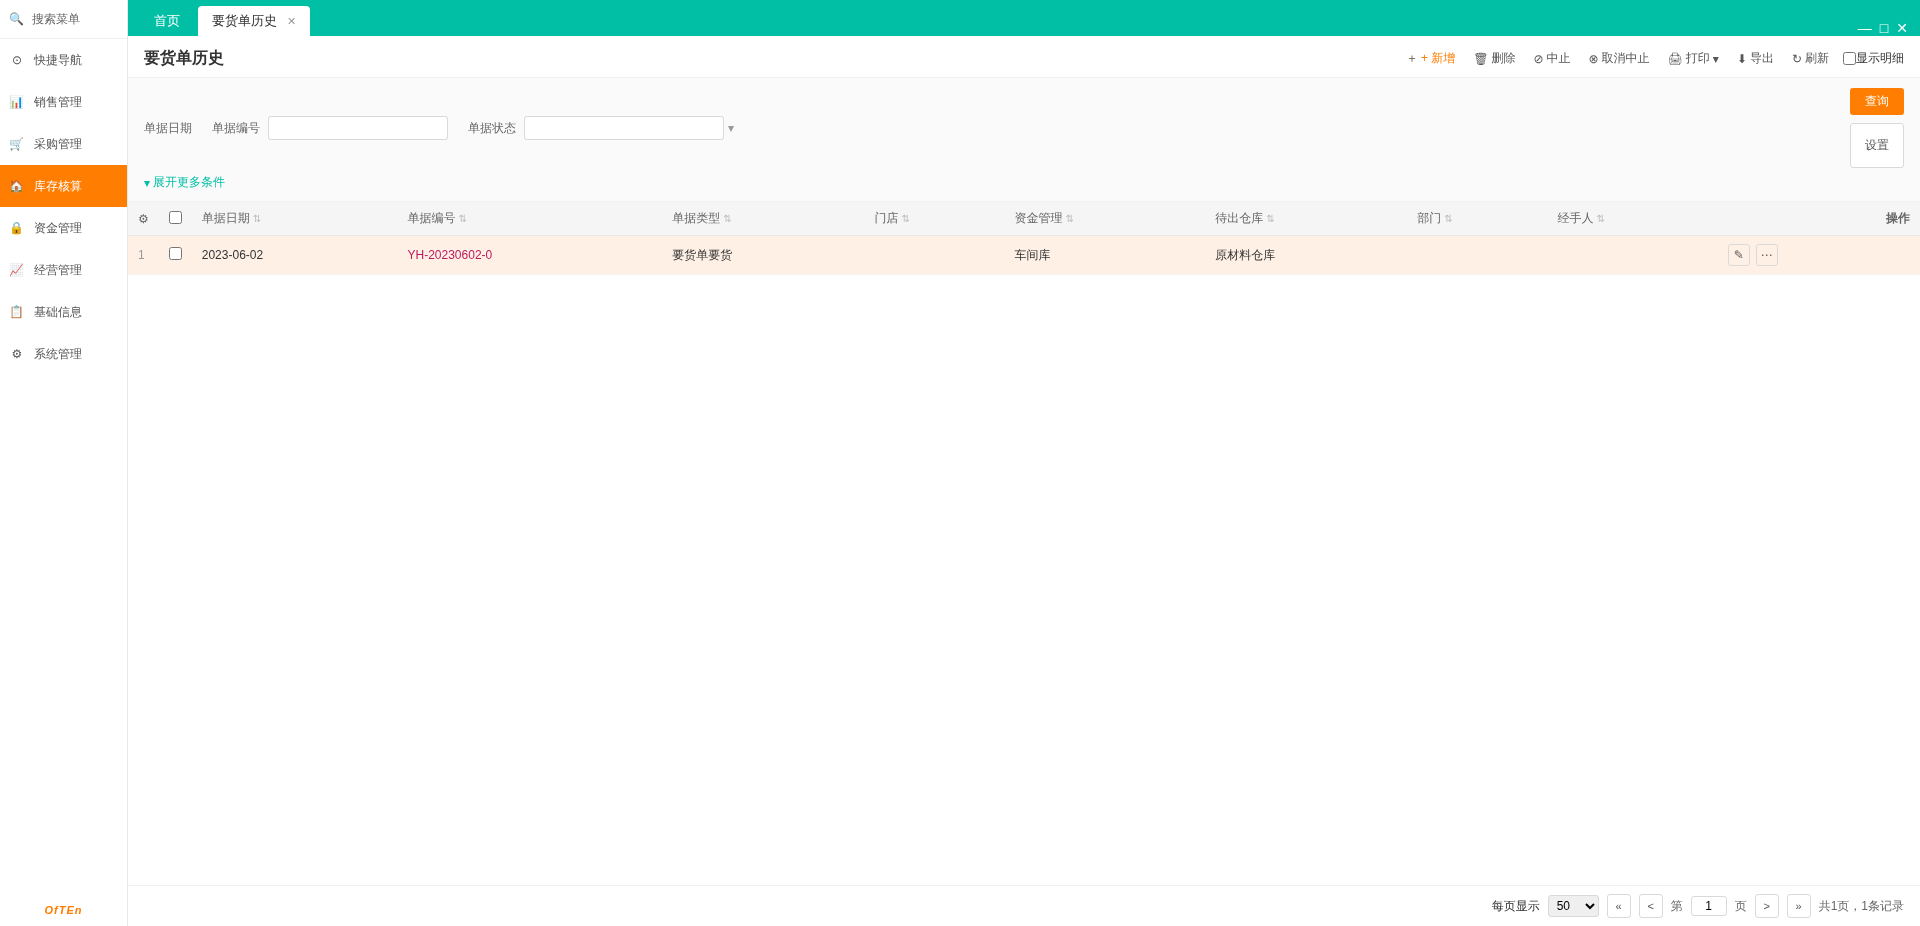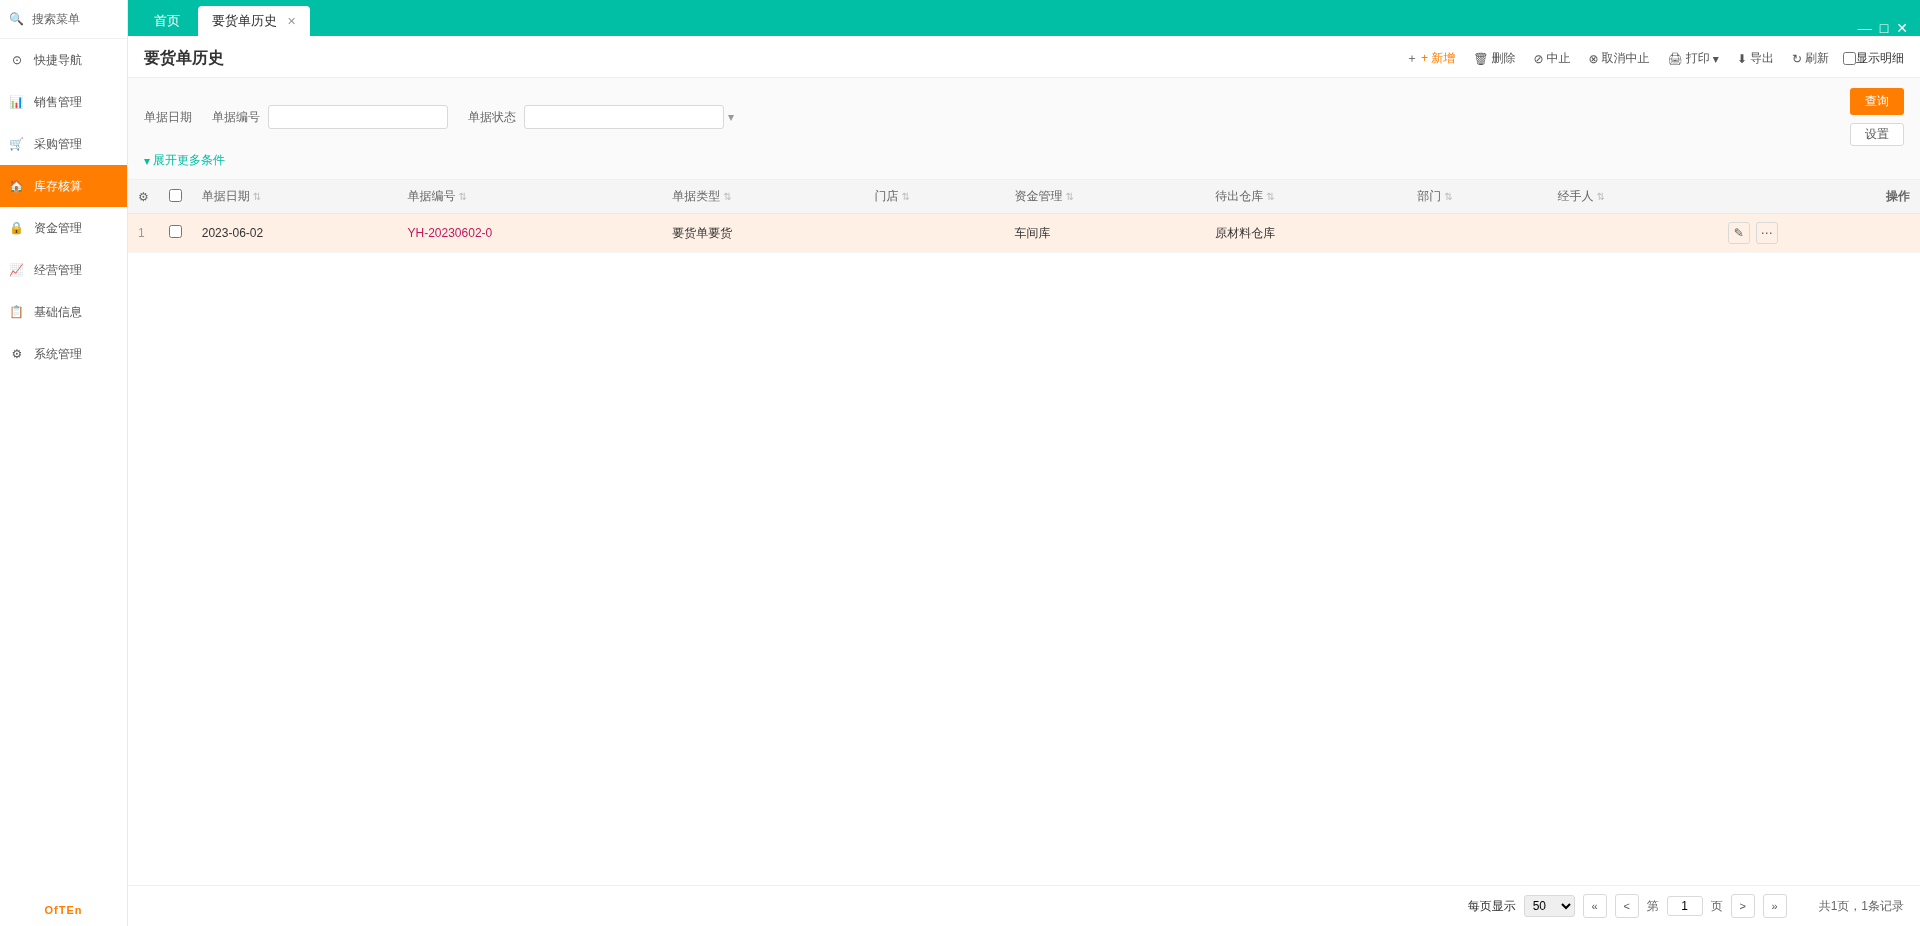--- a/index.html
+++ b/index.html
@@ -26,21 +26,21 @@
 
     
     .content { flex: 1; display: flex; flex-direction: column; background: #fff; overflow: hidden; margin: 0; }
 
     
     .page-header { padding: 12px 16px 8px 16px; display: flex; align-items: center; justify-content: space-between; border-bottom: 1px solid #f0f0f0; flex-shrink: 0; }
     .page-title { font-size: 16px; font-weight: bold; color: #333; }
     .header-actions { display: flex; align-items: center; gap: 10px; }
     .action-btn { display: flex; align-items: center; gap: 3px; font-size: 12px; cursor: pointer; color: #555; padding: 2px 4px; }
     .btn-primary { background: #ff7d00; color: #fff; border: none; padding: 5px 14px; border-radius: 3px; cursor: pointer; font-size: 12px; }
-    .btn-secondary { background: #fff; color: #555; border: 1px solid #d9d9d9; padding: 2px 14px; border-radius: 3px; cursor: pointer; font-size: 12px; }
+    .btn-secondary { background: #fff; color: #555; border: 1px solid #d9d9d9; padding: 13px 14px; border-radius: 3px; cursor: pointer; font-size: 12px; }
 
     
     .filter-area { padding: 10px 16px; background: #fafafa; border-bottom: 1px solid #f0f0f0; flex-shrink: 0; }
     .filter-row { display: flex; align-items: center; gap: 20px; flex-wrap: wrap; }
     .filter-item { display: flex; align-items: center; gap: 8px; }
     .filter-label { color: #666; font-size: 12px; white-space: nowrap; }
     .date-shortcuts { display: flex; gap: 4px; align-items: center; }
     .date-shortcut { padding: 2px 6px; font-size: 12px; cursor: pointer; color: #555; border-radius: 3px; }
     .date-shortcut.active { background: #ff7d00; color: #fff; border-radius: 10px; }
     .date-range { font-size: 11px; color: #999; margin-top: 2px; }
@@ -63,24 +63,24 @@
     .op-icon { width: 22px; height: 22px; border: 1px solid #d9d9d9; border-radius: 3px; display: flex; align-items: center; justify-content: center; cursor: pointer; color: #555; font-size: 12px; }
     .settings-col { width: 30px; text-align: center; }
     .checkbox-col { width: 30px; text-align: center; }
 
     
     .table-footer { padding: 8px 16px; background: #fffbe6; border-top: 1px solid #f0f0f0; font-size: 12px; color: #666; flex-shrink: 0; }
     .pagination-bar { padding: 8px 16px; display: flex; align-items: center; justify-content: flex-end; gap: 8px; border-top: 1px solid #f0f0f0; flex-shrink: 0; background: #fff; }
     .page-size-select { border: 1px solid #d9d9d9; padding: 2px 4px; border-radius: 3px; font-size: 12px; outline: none; }
     .page-btn { width: 24px; height: 24px; border: 1px solid #d9d9d9; border-radius: 3px; display: flex; align-items: center; justify-content: center; cursor: pointer; font-size: 11px; color: #555; background: #fff; }
     .page-input { width: 36px; border: 1px solid #d9d9d9; padding: 2px 4px; border-radius: 3px; font-size: 12px; text-align: center; outline: none; }
-    .page-info { color: #666; font-size: 12px; margin-left: 24px; }
-
-    
-    .sidebar-bottom { margin-top: auto; padding: 10px 8px; }
+    .page-info { color: #666; font-size: 12px; }
+
+    
+    .sidebar-bottom { margin-top: auto; padding: 10px 8px; font-style: italic; }
     .brand-logo { color: #ff7d00; font-size: 11px; font-weight: bold; text-align: center; letter-spacing: 1px; }
 
     input[type="checkbox"] { cursor: pointer; }
   </style>
 </head>
 <body>
 
 <div class="sidebar">
   <div class="sidebar-search">
     <span class="sidebar-icon">🔍</span>

